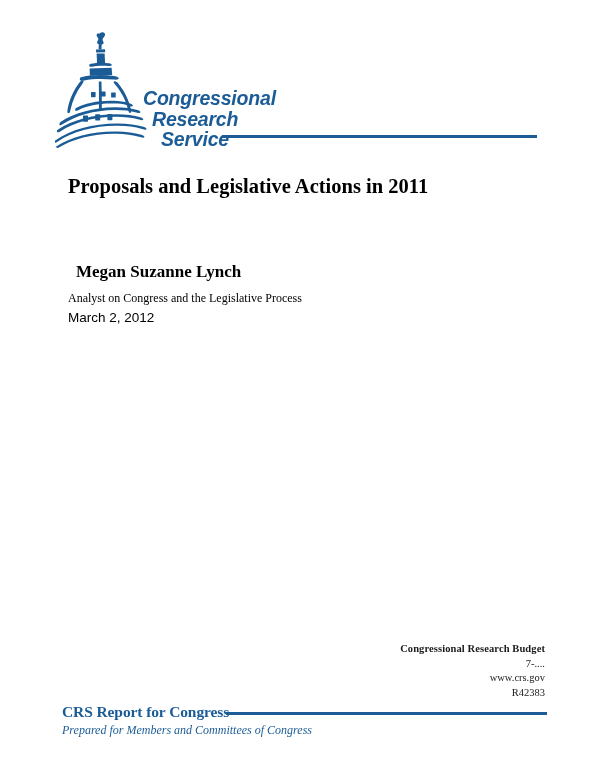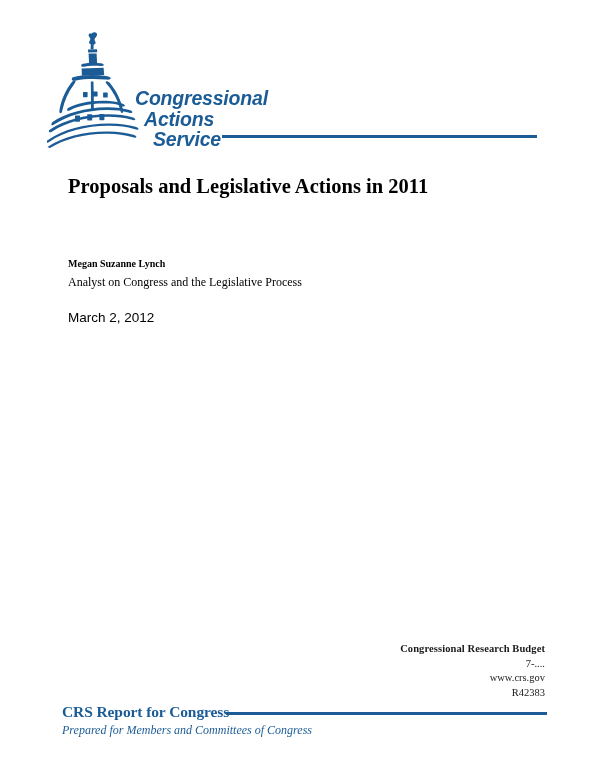--- a/index.html
+++ b/index.html
@@ -12,21 +12,21 @@
     height: 777px;
     position: relative;
     font-family: "Liberation Serif", serif;
     color: #000000;
     overflow: hidden;
   }
 
   
   #masthead {
     position: absolute;
-    left: 47px;
+    left: 55px;
     top: 30px;
     width: 490px;
     height: 120px;
   }
   #crs-logo-mark {
     position: absolute;
     left: 0px;
     top: 0px;
     width: 110px;
     height: 118px;
@@ -72,24 +72,24 @@
   }
   #doc-title .title-line-2 { display: block; }
 
   #author-block {
     position: absolute;
     left: 68px;
     top: 255px;
     width: 470px;
   }
   #author-name {
-    margin: 0;
-    font-family: "Liberation Serif", serif;
-    font-weight: bold;
-    font-size: 10px;
+    margin: 8px;
+    font-family: "Liberation Serif", serif;
+    font-weight: bold;
+    font-size: 17px;
     line-height: 18px;
   }
   #author-role {
     margin: 0;
     font-family: "Liberation Serif", serif;
     font-size: 12px;
     line-height: 19px;
   }
   #doc-date {
     position: absolute;
@@ -198,21 +198,21 @@
 
         <path d="M1.0 110.0 c14.0 -10.5 38.0 -16.8 62.0 -16.6 c10.2 0.1 18.6 1.2 25.4 3.4 c2.4 0.8 3.5 1.7 3.1 2.5 c-0.4 0.8 -2.1 0.4 -4.4 -0.3 c-7.0 -2.1 -15.2 -3.1 -24.6 -3.2 c-23.0 -0.2 -45.6 6.0 -59.6 15.6 c-2.0 1.4 -3.3 1.6 -3.7 0.8 c-0.4 -0.8 0.4 -1.7 1.8 -2.2 z"></path>
 
         <path d="M0.5 117.0 c14.6 -10.2 38.0 -16.0 61.0 -15.6 c10.0 0.2 18.2 1.3 24.8 3.4 c2.3 0.8 3.4 1.6 3.0 2.4 c-0.4 0.8 -2.0 0.4 -4.3 -0.3 c-6.8 -2.0 -14.8 -3.0 -24.0 -3.2 c-22.0 -0.4 -43.8 5.2 -58.2 14.4 z"></path>
       </g>
     </svg>
   </div>
 
   <div id="crs-wordmark">
     <div class="wm-line-1">Congressional</div>
-    <div class="wm-line-2">Actions</div>
+    <div class="wm-line-2">Research</div>
     <div class="wm-line-3">Service</div>
   </div>
 </div>
 
 <div id="header-rule"></div>
 
 <div id="title-block">
   <h1 id="doc-title">
     <span class="title-line-2">Proposals and Legislative Actions in 2011</span>
   </h1>

